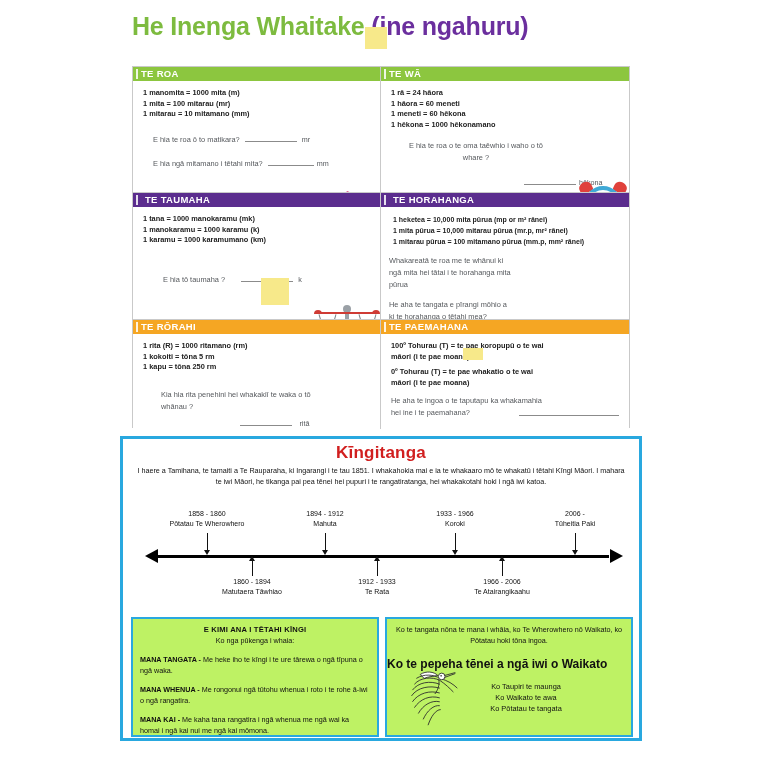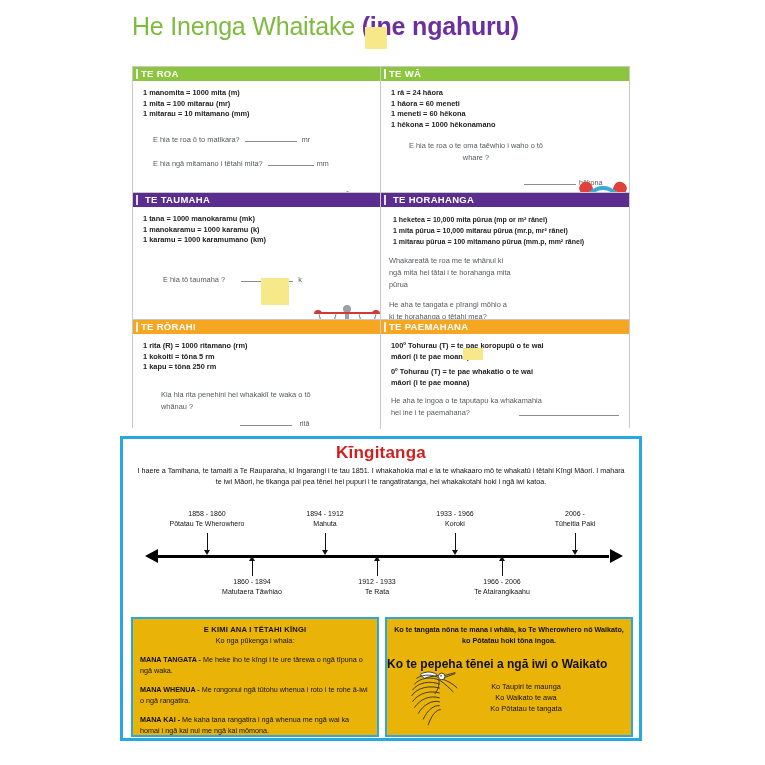--- a/index.html
+++ b/index.html
@@ -12,21 +12,21 @@
     position:relative;
   }
 
   
   #title-bar{
     position:absolute; left:0; top:12px; width:765px; height:44px;
     text-align:left; padding-left:132px;
     white-space:nowrap;
   }
   .title-green{
-    font-size:25px; font-weight:normal; color:#7dbb3f;
+    font-size:25px; font-weight:bold; color:#7dbb3f;
     letter-spacing:-0.2px;
   }
   .title-purple{
     font-size:25px; font-weight:bold; color:#6b2f9e;
     letter-spacing:-0.2px; position:relative;
   }
   #title-highlight{
     position:absolute; left:365px; top:27px;
     width:22px; height:22px; background:#f7e98a;
   }
@@ -133,21 +133,21 @@
   .tl-item{ position:absolute; text-align:center; font-size:7px; color:#111; line-height:9.5px; }
   .tl-item .yr{ display:block; }
   .tl-item .nm{ display:block; }
   .tl-tick{ position:absolute; width:1px; background:#111; }
   .tl-head{ position:absolute; width:0;height:0;
     border-left:3px solid transparent;border-right:3px solid transparent; }
 
   
   .kbox{
     position:absolute; top:178px; height:120px;
-    border:2px solid #29a8df; background:#eab308;
+    border:2px solid #29a8df; background:#bef264;
     overflow:hidden;
   }
   #kbox-left{ left:8px; width:248px; }
   #kbox-right{ left:262px; width:248px; }
   .kb-title{ text-align:center; font-weight:bold; font-size:7.6px; color:#111; margin-top:6px; letter-spacing:.2px;}
   .kb-sub{ text-align:center; font-size:7.2px; color:#111; margin-top:2px;}
   .kb-para{ margin:7px 7px 0 7px; font-size:7.2px; color:#111; line-height:10.5px; }
   .kb-para b{ font-weight:bold; }
   .kb-center{ text-align:center; }
   .kb-pepeha{ font-size:12px; font-weight:bold; margin-top:11px; color:#111;}
@@ -417,21 +417,21 @@
     </div>
     <div class="kb-para" style="margin-top:9px;">
       <b>MANA WHENUA - </b><span>Me rongonui ngā tūtohu whenua i roto i te rohe ā-iwi o ngā rangatira.</span>
     </div>
     <div class="kb-para" style="margin-top:9px;">
       <b>MANA KAI - </b><span>Me kaha tana rangatira i ngā whenua me ngā wai ka homai i ngā kai nui me ngā kai mōmona.</span>
     </div>
   </div>
 
   <div class="kbox" id="kbox-right">
-    <div class="kb-para kb-center" style="margin-top:6px;font-weight:bold;">Ko te tangata nōna te mana i whāia, ko Te Wherowhero nō Waikato, ko Pōtatau hoki tōna ingoa.</div>
+    <div class="kb-para kb-center" style="margin-top:6px;">Ko te tangata nōna te mana i whāia, ko Te Wherowhero nō Waikato, ko Pōtatau hoki tōna ingoa.</div>
     <div class="kb-pepeha">Ko te pepeha tēnei a ngā iwi o Waikato</div>
     <div class="kb-lines">
       <div>Ko Taupiri te maunga</div>
       <div>Ko Waikato te awa</div>
       <div>Ko Pōtatau te tangata</div>
     </div>
     <svg id="heron" viewBox="0 0 80 80">
       <g stroke="#2b2b2b" stroke-width="0.9" fill="none">
         <path d="M30,20 C36,16 44,17 48,21 C44,22 38,22 34,24 Z" fill="#fff"></path>
         <path d="M26,24 C34,19 44,20 50,24"></path>

